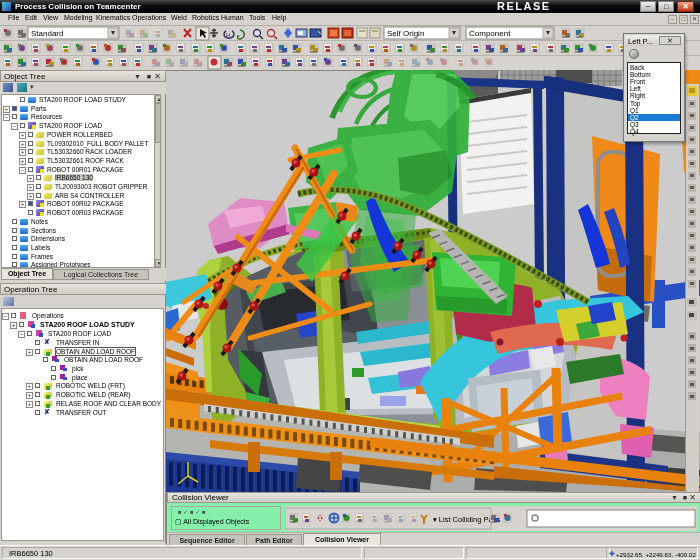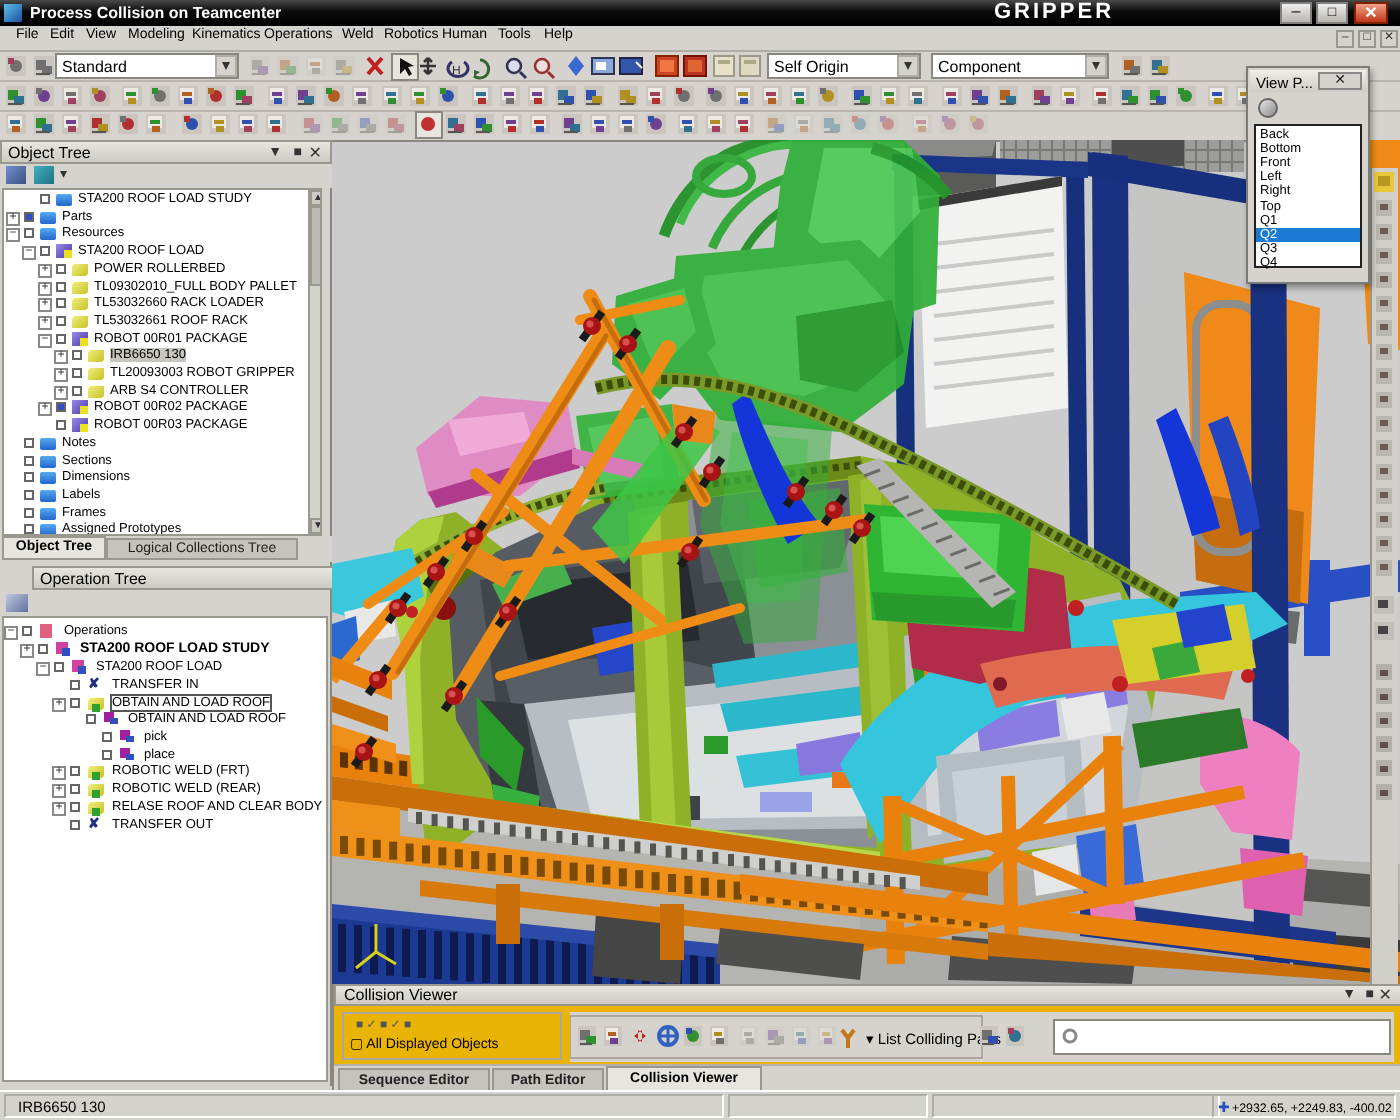--- a/index.html
+++ b/index.html
@@ -2,21 +2,21 @@
 <html><head><meta charset="utf-8"><style>
 *{margin:0;padding:0;box-sizing:border-box}
 html,body{width:700px;height:560px;overflow:hidden;font-family:"Liberation Sans",sans-serif;background:#d6d3ce}
 .abs{position:absolute}
 .tx{position:absolute;white-space:nowrap}
 </style></head><body>
 <div class="abs" style="left:0;top:0;width:700px;height:560px;background:#d6d3ce">
     <div class="abs" style="left:0;top:0;width:700px;height:13px;background:linear-gradient(180deg,#4a4a4a,#0a0a0a 45%,#000)">
 <div class="abs" style="left:2px;top:2px;width:9px;height:9px;background:linear-gradient(135deg,#58c0e8,#2050a0)"></div>
 <span class="tx" style="left:15px;top:2px;font-size:8px;font-weight:bold;color:#fff">Process Collision on Teamcenter</span>
-<span class="tx" style="left:497px;top:0px;font-size:11px;font-weight:bold;color:#fff;letter-spacing:1.5px">GRIPPER</span>
+<span class="tx" style="left:497px;top:0px;font-size:11px;font-weight:bold;color:#fff;letter-spacing:1.5px">RELASE</span>
 <div class="abs" style="left:640px;top:1px;width:16px;height:11px;background:linear-gradient(180deg,#efefef,#b9b6b0);border:1px solid #808080;color:#000;font-size:8px;line-height:8px;text-align:center">–</div>
 <div class="abs" style="left:658px;top:1px;width:16px;height:11px;background:linear-gradient(180deg,#efefef,#b9b6b0);border:1px solid #808080;color:#000;font-size:7px;line-height:10px;text-align:center">□</div>
 <div class="abs" style="left:677px;top:1px;width:17px;height:11px;background:linear-gradient(180deg,#f0a088,#c03818);border:1px solid #802000;color:#fff;font-size:8px;line-height:10px;text-align:center;font-weight:bold">✕</div>
 </div>
     <div class="abs" style="left:0;top:13px;width:700px;height:13px;background:#d6d3ce;border-bottom:1px solid #b0ada6">
       <span class="tx" style="left:8px;top:1px;font-size:7px;color:#000">File</span>
       <span class="tx" style="left:25px;top:1px;font-size:7px;color:#000">Edit</span>
       <span class="tx" style="left:43px;top:1px;font-size:7px;color:#000">View</span>
       <span class="tx" style="left:64px;top:1px;font-size:7px;color:#000">Modeling</span>
       <span class="tx" style="left:96px;top:1px;font-size:7px;color:#000">Kinematics</span>
@@ -666,21 +666,21 @@
         <div class="abs" style="left:152px;top:0;width:8px;height:172px;background:#d6d3ce;border-left:1px solid #9a978f">
           <div class="abs" style="left:0;top:0;width:8px;height:8px;background:#cdcac4;border:1px solid #9a978f;font-size:5px;text-align:center;line-height:7px;color:#333">▲</div>
           <div class="abs" style="left:0;top:8px;width:8px;height:40px;background:#bdbab4;border:1px solid #9a978f"></div>
           <div class="abs" style="left:0;bottom:0;width:8px;height:8px;background:#cdcac4;border:1px solid #9a978f;font-size:5px;text-align:center;line-height:7px;color:#333">▼</div>
         </div>
       </div>
       <div class="abs" style="left:0;top:198px;width:166px;height:13px;background:#d6d3ce">
 <div class="abs" style="left:1px;top:0;width:52px;height:12px;background:#e8e5df;border:1px solid #9a978f;font-size:7px;font-weight:bold;text-align:center;line-height:10px">Object Tree</div>
 <div class="abs" style="left:53px;top:1px;width:96px;height:11px;background:#c6c3bd;border:1px solid #9a978f;font-size:7px;text-align:center;line-height:10px;color:#222">Logical Collections Tree</div>
 </div>
-      <div class="abs" style="left:16px;top:213px;width:199px;height:12px;background:linear-gradient(180deg,#e8e5df,#cdcac4);border:1px solid #9a978f">
+      <div class="abs" style="left:0;top:213px;width:199px;height:12px;background:linear-gradient(180deg,#e8e5df,#cdcac4);border:1px solid #9a978f">
         <span class="tx" style="left:3px;top:1px;font-size:8px;color:#000">Operation Tree</span>
         <span class="tx" style="right:24px;top:2px;font-size:7px;color:#333">▼</span>
         <span class="tx" style="right:14px;top:2px;font-size:7px;color:#333">■</span>
         <span class="tx" style="right:4px;top:1px;font-size:8px;color:#333">✕</span>
       </div>
       <div class="abs" style="left:3px;top:227px;width:11px;height:9px;background:linear-gradient(135deg,#c0c8e0,#6070a0)"></div>
       <div class="abs" style="left:1px;top:238px;width:163px;height:233px;background:#fff;border:1px solid #9a978f;overflow:hidden">
         <div class="abs" style="left:0px;top:4px;width:7px;height:7px;background:#fff;border:1px solid #888;font-size:6px;line-height:5px;text-align:center;color:#333">−</div>
         <div class="abs" style="left:9px;top:4px;width:5px;height:5px;background:#fff;border:1px solid #666"></div>
         <div class="abs" style="left:18px;top:3px;width:6px;height:7px;background:#e06080"></div>
@@ -1196,42 +1196,42 @@
       <rect x="5" y="275" width="4" height="3" fill="#60504a"></rect>
       <rect x="3" y="284" width="8" height="8" fill="#b2afab"></rect>
       <rect x="5" y="287" width="4" height="3" fill="#60504a"></rect>
       <rect x="3" y="296" width="8" height="8" fill="#b2afab"></rect>
       <rect x="5" y="299" width="4" height="3" fill="#60504a"></rect>
       <rect x="3" y="308" width="8" height="8" fill="#b2afab"></rect>
       <rect x="5" y="311" width="4" height="3" fill="#60504a"></rect>
     </svg>
     <div class="abs" style="left:623px;top:33px;width:62px;height:109px;background:#d6d3ce;border:1px solid #7a7a7a;box-shadow:1px 2px 3px rgba(0,0,0,.35)">
 <div class="abs" style="left:1px;top:1px;width:58px;height:11px;background:linear-gradient(180deg,#efeeea,#cfccc6)">
-<span class="tx" style="left:3px;top:2px;font-size:7.5px;color:#000">View P...</span>
+<span class="tx" style="left:3px;top:2px;font-size:7.5px;color:#000">Left P...</span>
 <div class="abs" style="left:34px;top:1px;width:22px;height:9px;background:#d6d3ce;border:1px solid #888;font-size:7px;line-height:8px;text-align:center;color:#222">✕</div>
 </div>
 <div class="abs" style="left:1px;top:13px;width:58px;height:14px;background:#d6d3ce">
 <div class="abs" style="left:4px;top:2px;width:10px;height:10px;background:linear-gradient(135deg,#e8e8e8,#888);border:1px solid #666;border-radius:5px"></div>
 </div>
 <div class="abs" style="left:3px;top:28px;width:54px;height:72px;background:#fff;border:1px solid #222">
 <span class="tx" style="left:2px;top:1px;font-size:6.5px;color:#000">Back</span>
         <span class="tx" style="left:2px;top:8.1px;font-size:6.5px;color:#000">Bottom</span>
         <span class="tx" style="left:2px;top:15.2px;font-size:6.5px;color:#000">Front</span>
         <span class="tx" style="left:2px;top:22.299999999999997px;font-size:6.5px;color:#000">Left</span>
         <span class="tx" style="left:2px;top:29.4px;font-size:6.5px;color:#000">Right</span>
         <span class="tx" style="left:2px;top:36.5px;font-size:6.5px;color:#000">Top</span>
         <span class="tx" style="left:2px;top:43.6px;font-size:6.5px;color:#000">Q1</span>
         <div class="abs" style="left:0;top:50.7px;width:52px;height:7px;background:#1a7ad4">
           <span class="tx" style="left:2px;top:0px;font-size:6.5px;color:#fff">Q2</span>
         </div>
         <span class="tx" style="left:2px;top:57.800000000000004px;font-size:6.5px;color:#000">Q3</span>
         <span class="tx" style="left:2px;top:64.9px;font-size:6.5px;color:#000">Q4</span>
       </div>
     </div>
-    <div class="abs" style="left:166px;top:492px;width:534px;height:53px;background:#eab308;border-left:1px solid #8a877f">
+    <div class="abs" style="left:166px;top:492px;width:534px;height:53px;background:#86efac;border-left:1px solid #8a877f">
       <div class="abs" style="left:0;top:0;width:534px;height:11px;background:linear-gradient(180deg,#e8e5df,#cdcac4);border:1px solid #9a978f">
 <span class="tx" style="left:4px;top:0px;font-size:8px;color:#000">Collision Viewer</span>
 <span class="tx" style="right:22px;top:1px;font-size:7px;color:#333">▼</span>
 <span class="tx" style="right:13px;top:1px;font-size:7px;color:#333">■</span>
 <span class="tx" style="right:4px;top:0px;font-size:8px;color:#333">✕</span>
       </div>
       <div class="abs" style="left:4px;top:14px;width:110px;height:24px;border:1px solid #aaa7a0">
 <span class="tx" style="left:6px;top:1px;font-size:6px;color:#555">■ ✓ ■ ✓ ■</span>
 <span class="tx" style="left:3px;top:11px;font-size:7px;color:#000">▢ All Displayed Objects</span>
       </div>

